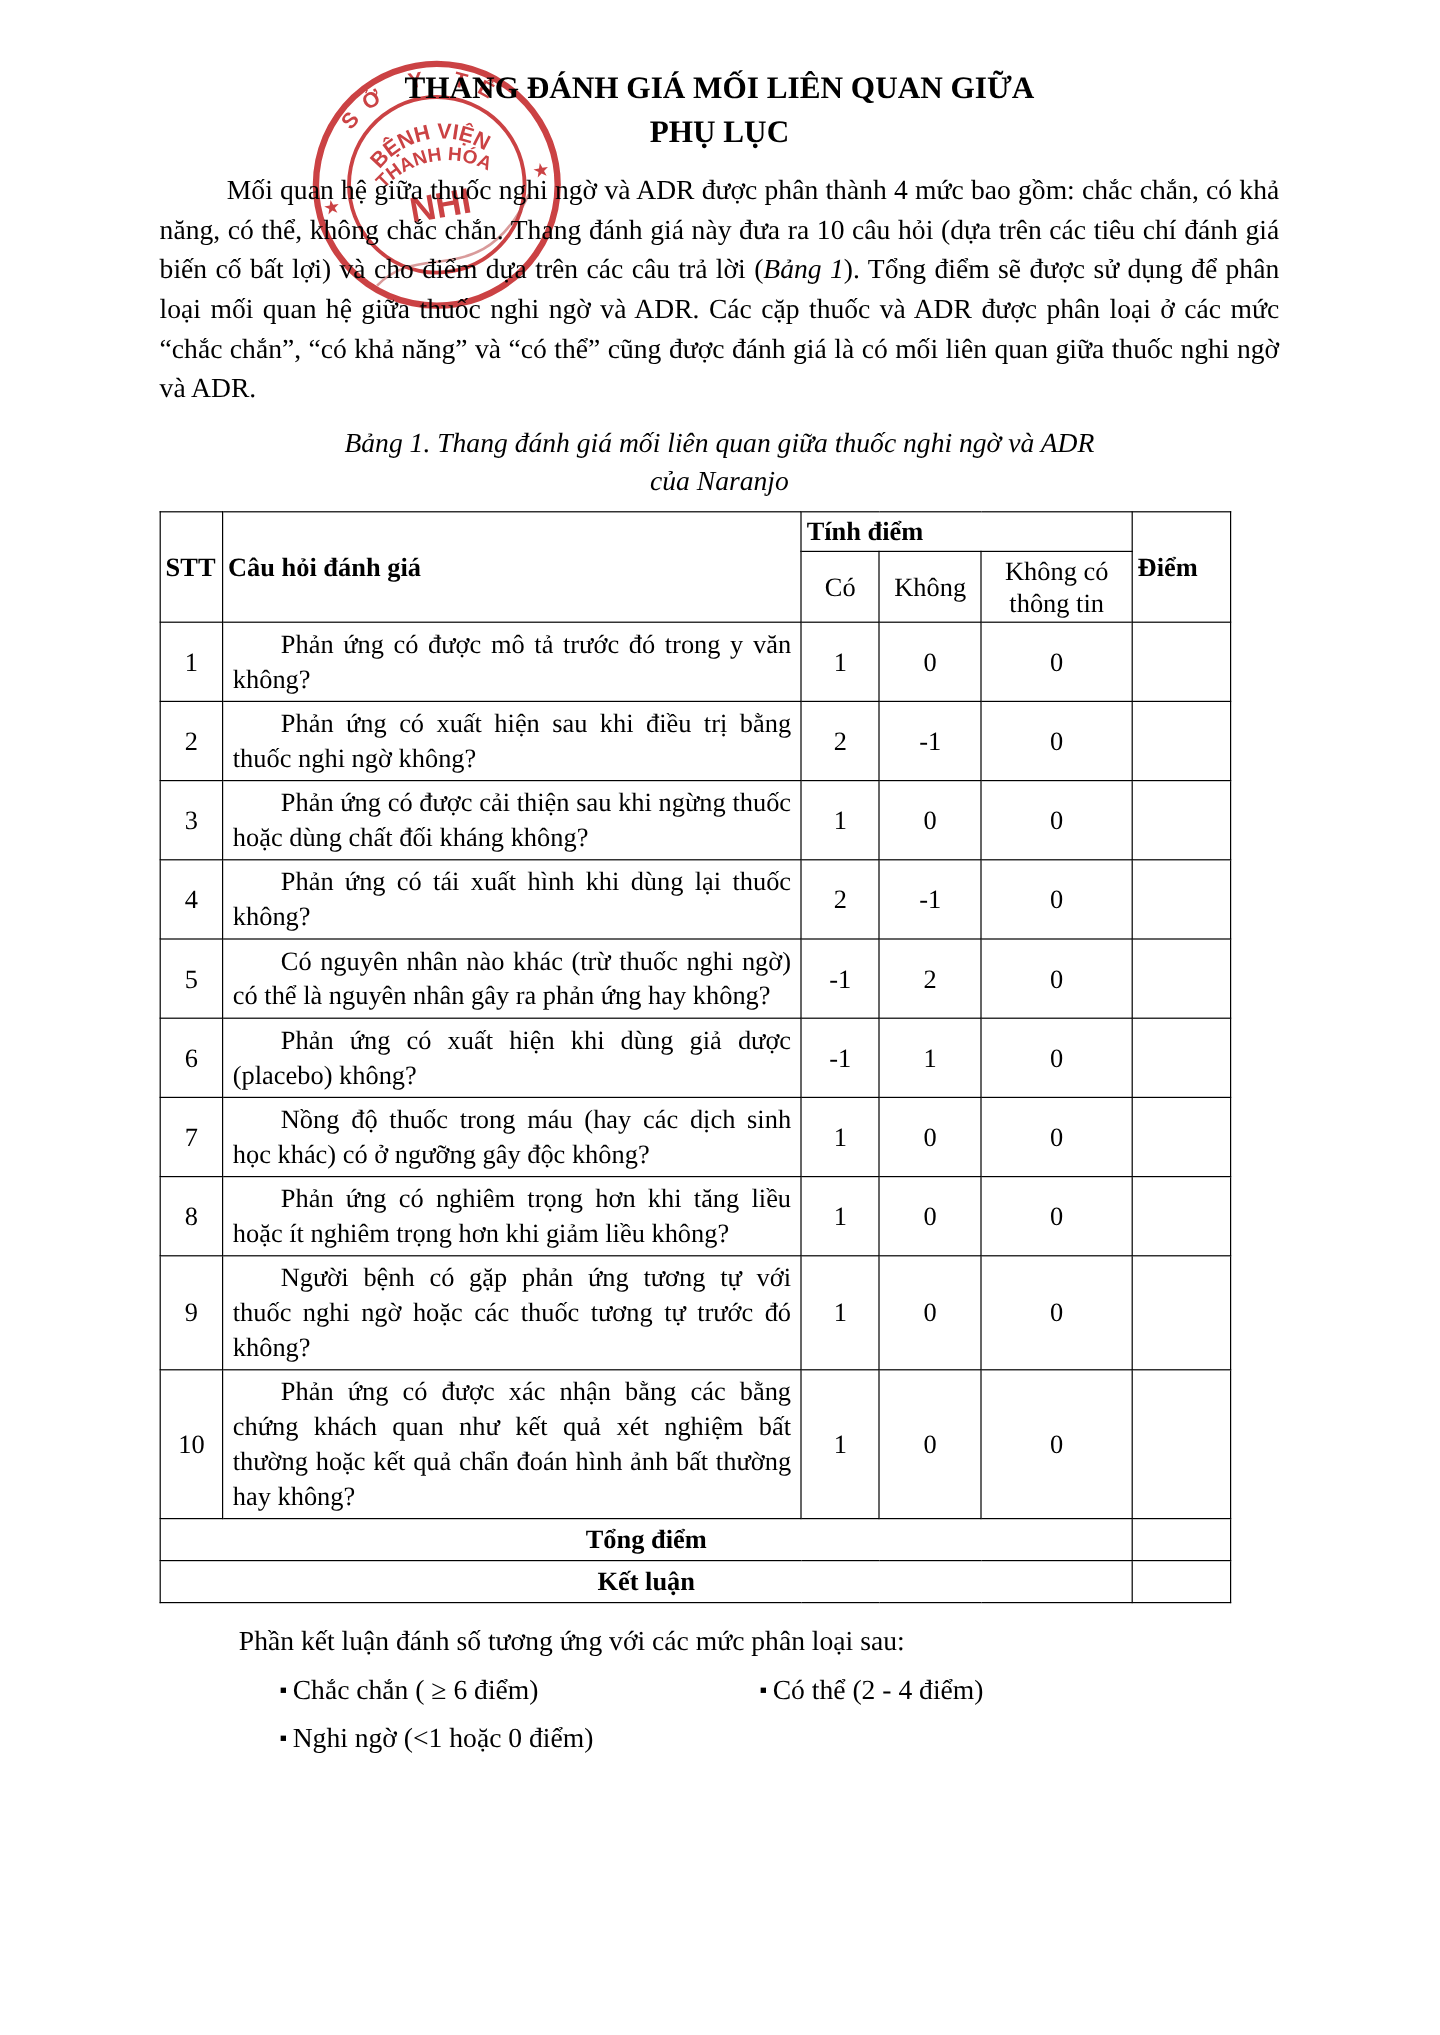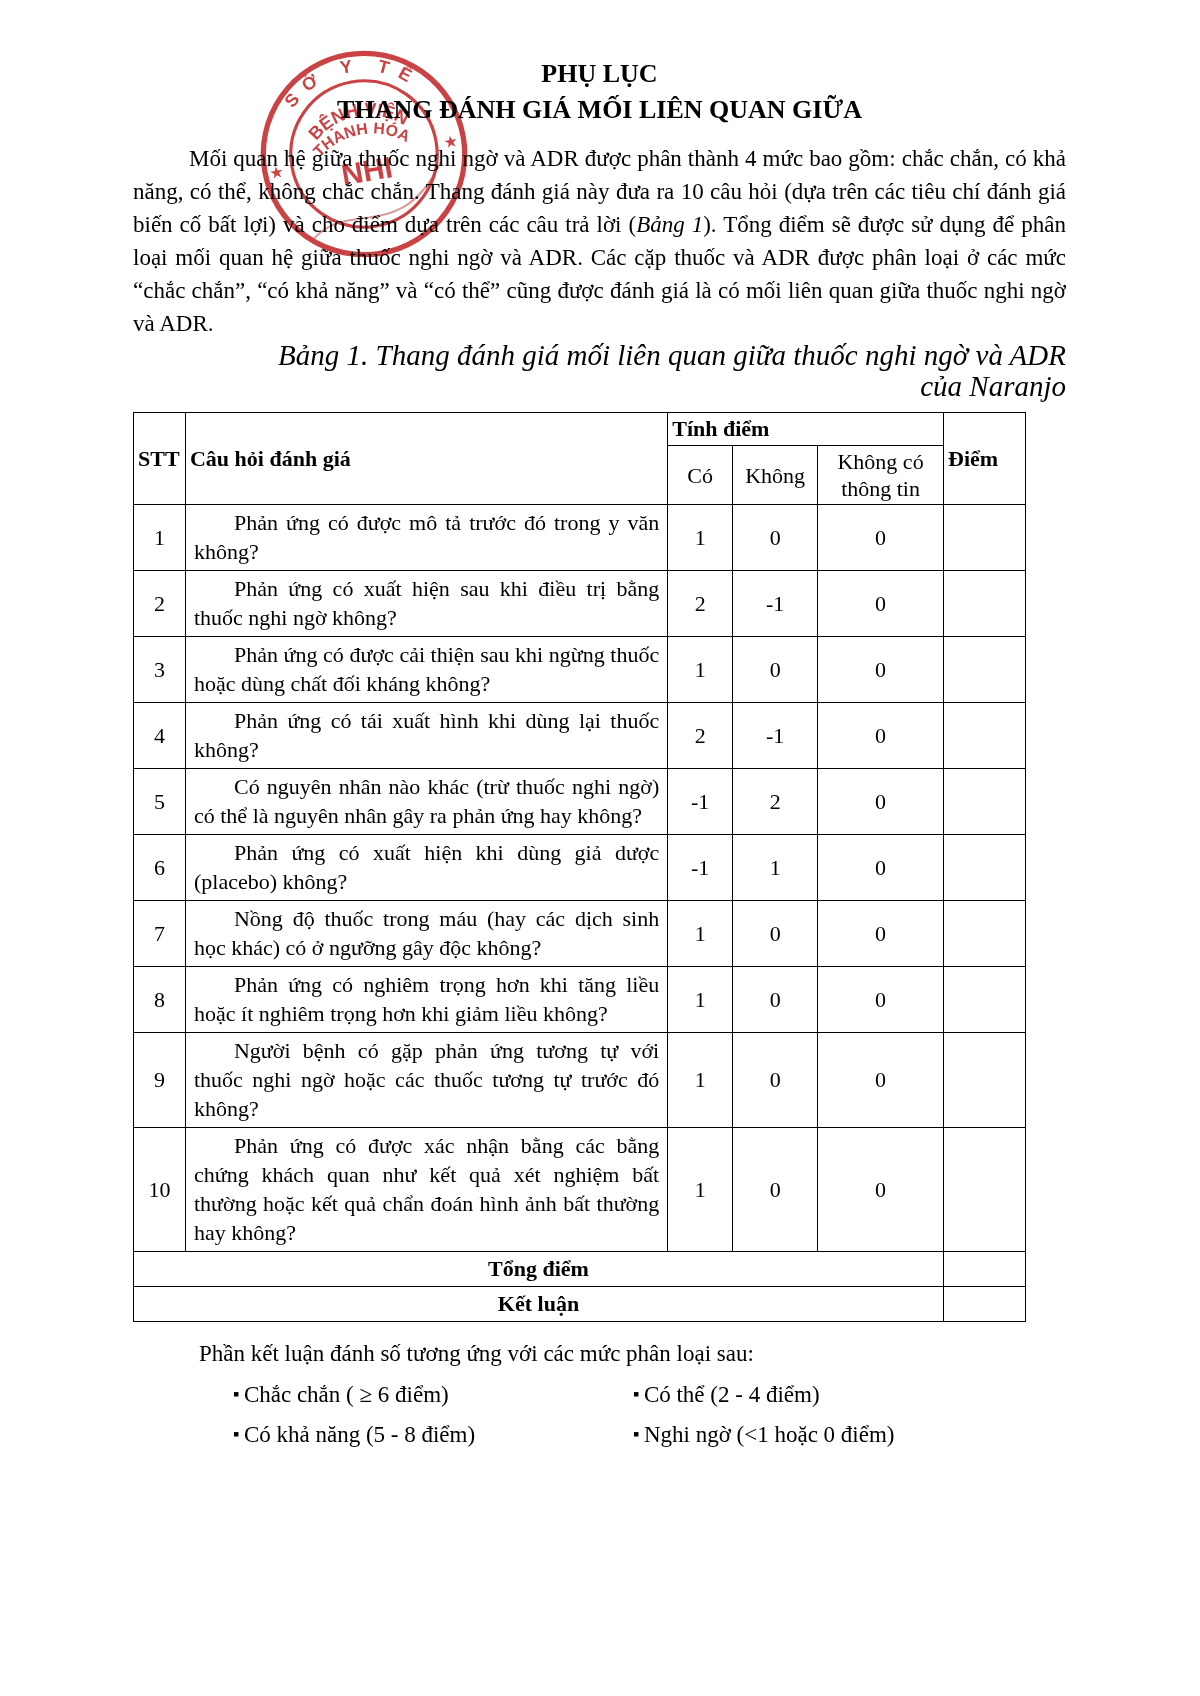--- a/index.html
+++ b/index.html
@@ -23,21 +23,21 @@
   }
   .stamp text, .stamp textPath { font-family:"Liberation Sans", sans-serif; }
 
   
   .intro {
     margin-top:14px; font-size:23px; line-height:33px;
     text-align:justify; text-indent:56px;
   }
 
   
-  .caption { margin-top:0; text-align:right; font-style:italic; font-size:29px; line-height:31px; }
+  .caption { margin-top:14px; text-align:center; font-style:italic; font-size:23px; line-height:31px; }
 
   
   table.naranjo {
     border-collapse:collapse; width:893px; margin-top:10px;
     font-size:22px;
   }
   table.naranjo td, table.naranjo th { border:1.6px solid #000; vertical-align:middle; }
   table.naranjo th { font-weight:bold; text-align:left; padding:2px 4px; line-height:28px; }
   table.naranjo td.sub { text-align:center; font-weight:normal; padding:2px 4px; line-height:27px; }
   table.naranjo td.c { text-align:center; padding:2px 4px; }
@@ -79,22 +79,22 @@
     <text x="100" y="126" fill="#c4282a" font-size="28" font-weight="bold" text-anchor="middle">NHI</text>
     <text fill="#c4282a" font-size="15" font-weight="bold">
       <textPath href="#arcTh" startOffset="50%" text-anchor="middle">THANH HÓA</textPath>
     </text>
     <text x="9" y="108" fill="#c4282a" font-size="15">★</text>
     <text x="176" y="108" fill="#c4282a" font-size="15">★</text>
     <path d="M 40,170 C 80,140 120,190 170,120" fill="none" stroke="#b03030" stroke-width="2" opacity="0.55"></path>
   </svg>
 
   <div class="title-block">
+    <div class="title-line">THANG ĐÁNH GIÁ MỐI LIÊN QUAN GIỮA</div>
     <div class="title-line">PHỤ LỤC</div>
-    <div class="title-line">THANG ĐÁNH GIÁ MỐI LIÊN QUAN GIỮA</div>
   </div>
 
   <p class="intro"><span>Mối quan hệ giữa thuốc nghi ngờ và ADR được phân thành 4 mức bao gồm: chắc chắn, có khả năng, có thể, không chắc chắn. Thang đánh giá này đưa ra 10 câu hỏi (dựa trên các tiêu chí đánh giá biến cố bất lợi) và cho điểm dựa trên các câu trả lời (</span><i>Bảng 1</i><span>). Tổng điểm sẽ được sử dụng để phân loại mối quan hệ giữa thuốc nghi ngờ và ADR. Các cặp thuốc và ADR được phân loại ở các mức “chắc chắn”, “có khả năng” và “có thể” cũng được đánh giá là có mối liên quan giữa thuốc nghi ngờ và ADR.</span></p>
 
   <div class="caption">
     <div>Bảng 1. Thang đánh giá mối liên quan giữa thuốc nghi ngờ và ADR</div>
     <div>của Naranjo</div>
   </div>
 
   <table class="naranjo">
@@ -208,17 +208,16 @@
         <td colspan="5" class="total">Kết luận</td>
         <td class="c"></td>
       </tr>
     </tbody>
   </table>
 
   <p class="concl">Phần kết luận đánh số tương ứng với các mức phân loại sau:</p>
   <div class="bullets">
     <div class="bullet">Chắc chắn ( ≥ 6 điểm)</div>
     <div class="bullet">Có thể (2 - 4 điểm)</div>
-    <div class="bullet">Có khả năng (5 - 8 điểm)</div>
     <div class="bullet">Nghi ngờ (&lt;1 hoặc 0 điểm)</div>
   </div>
 
 </div>
 
 </body></html>

